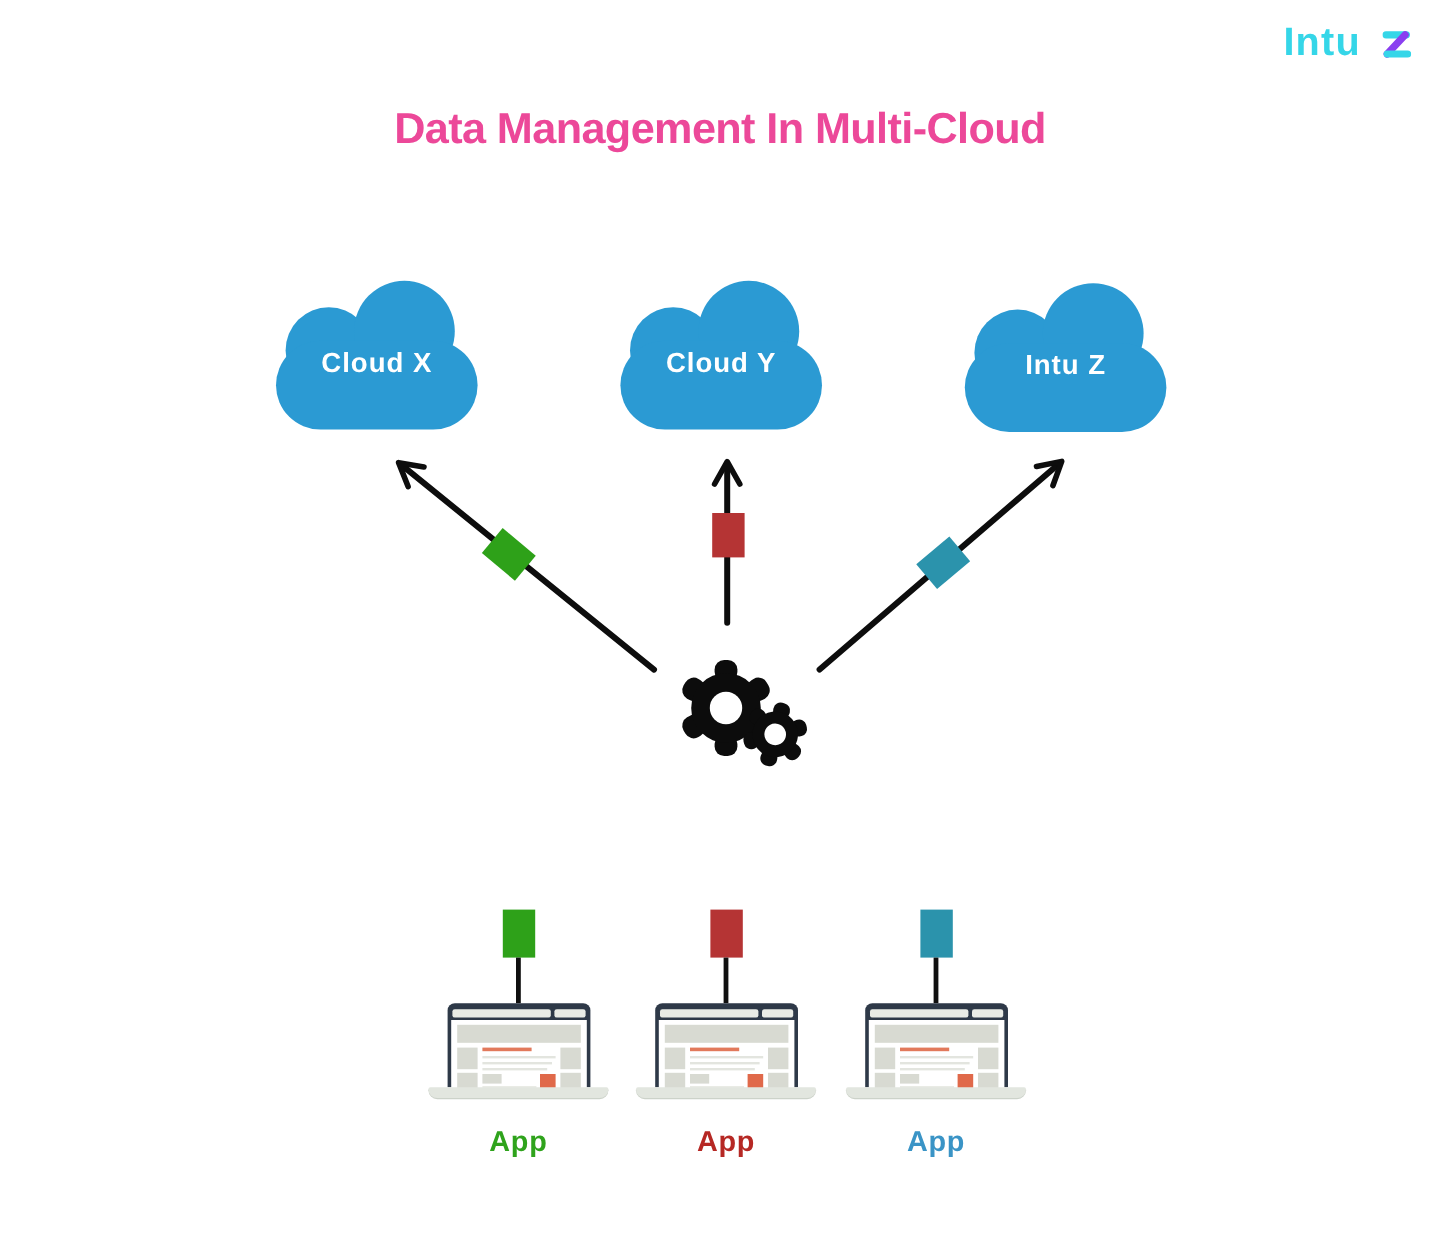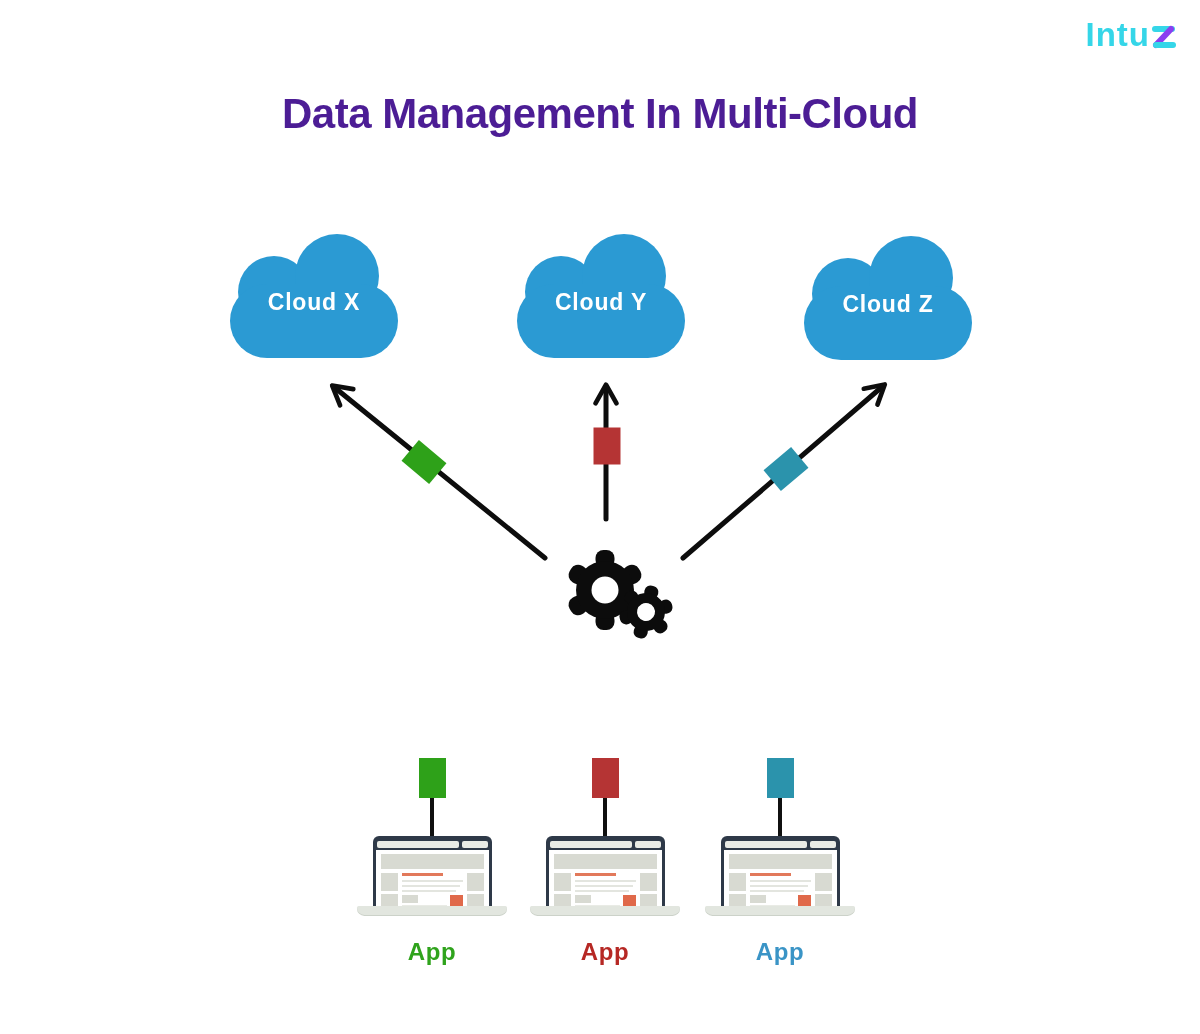--- a/index.html
+++ b/index.html
@@ -1,26 +1,26 @@
 <!DOCTYPE html>
 <html><head>
 <meta charset="utf-8">
 <style>
   html,body{margin:0;padding:0;background:#ffffff;}
   .canvas{
     position:relative;width:1200px;height:1034px;background:#ffffff;overflow:hidden;
     font-family:"Liberation Sans", sans-serif;
   }
   
-  .logo{position:absolute;top:20px;right:24px;display:flex;align-items:flex-end;gap:2px;}
+  .logo{position:absolute;top:20px;right:24px;display:flex;align-items:flex-end;gap:18px;}
   .logo-text{font-size:33px;font-weight:bold;letter-spacing:1px;line-height:30px;}
   
   .title{
     position:absolute;top:62px;left:0;width:100%;text-align:center;
-    font-size:42px;font-weight:800;color:#4c1d95;letter-spacing:-0.5px;
+    font-size:36px;font-weight:800;color:#ec4899;letter-spacing:-0.5px;
   }
   
   .cloud{position:absolute;width:180px;height:136px;}
   .cloud svg{position:absolute;inset:0;}
   .cloud-label{
     position:absolute;inset:0;display:flex;align-items:center;justify-content:center;
     padding-top:16px;color:#ffffff;font-size:23px;font-weight:600;letter-spacing:0.8px;
   }
   .cloud-x{left:224px;top:226px;}
   .cloud-y{left:511px;top:226px;}
@@ -108,21 +108,21 @@
   </div>
 
   <div class="cloud cloud-z">
     <svg viewBox="0 0 180 136" width="180" height="136">
       <g fill="#2b9ad3">
         <circle cx="50" cy="66" r="36"></circle>
         <circle cx="113" cy="50" r="42"></circle>
         <rect x="6" y="58" width="168" height="74" rx="37"></rect>
       </g>
     </svg>
-    <div class="cloud-label">Cloud Z</div>
+    <div class="cloud-label">Intu Z</div>
   </div>
 
   <svg class="overlay" width="1200" height="1034" viewBox="0 0 1200 1034">
     <defs>
       <marker id="ah" viewBox="0 0 12 12" refX="9" refY="6" markerWidth="5.6" markerHeight="5.6" orient="auto-start-reverse">
         <path d="M2 1.5 L10 6 L2 10.5" fill="none" stroke-width="2" stroke-linecap="round" stroke-linejoin="round" stroke="#0d0d0d"></path>
       </marker>
     </defs>
 
     <g fill="none" stroke-width="5" stroke-linecap="round">

